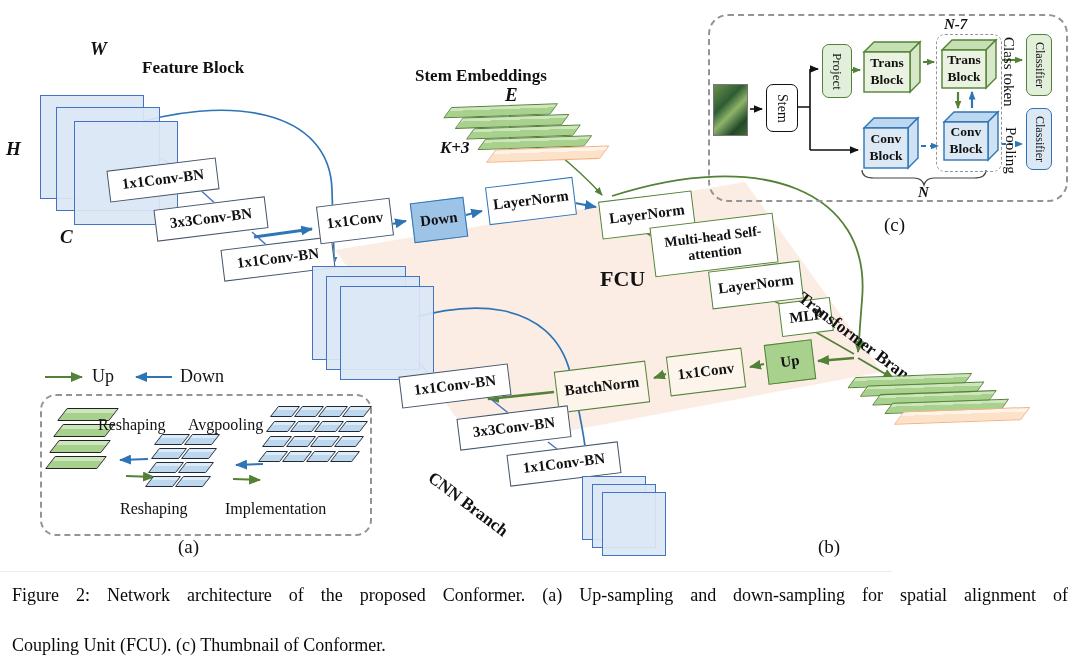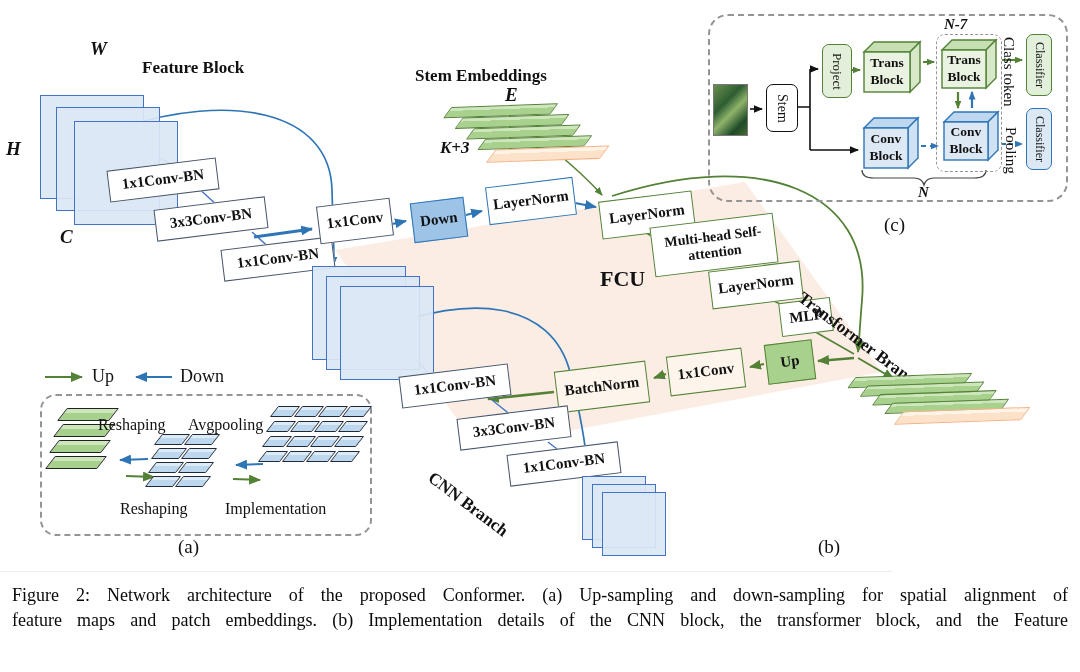--- a/index.html
+++ b/index.html
@@ -266,16 +266,16 @@
 <div class="cubetext" style="left:942px; top:122px; width:48px; height:38px;">Conv Block</div>
 <div class="vtext" style="position:absolute; left:998px; top:22px; width:20px; height:100px; font-size:15px;">Class token</div>
 <div class="vtext" style="position:absolute; left:1000px; top:114px; width:20px; height:72px; font-size:15px;">Pooling</div>
 <div class="rnode vtext" style="left:1026px; top:34px; width:24px; height:60px; background:#e2efda; border:1.8px solid #538135; border-radius:7px; font-size:12px; font-weight:normal;">Classifier</div>
 <div class="rnode vtext" style="left:1026px; top:108px; width:24px; height:60px; background:#dce9f5; border:1.8px solid #2e75b6; border-radius:7px; font-size:12px; font-weight:normal;">Classifier</div>
 <div class="lbl it" style="left:918px; top:184px; font-size:15px;">N</div>
 <div class="lbl" style="left:884px; top:214px; font-size:19px; font-weight:normal;">(c)</div>
 
 <div class="capwrap">
   <div class="caption jst" style="top:11px;">Figure 2: Network architecture of the proposed Conformer. (a) Up-sampling and down-sampling for spatial alignment of</div>
-  <div class="caption jst" style="top:36px;">feature maps and patch embeddings. (b) Implementation details of the CNN block, the transformer block, and the Feature</div>
+  <div class="caption" style="top:61px;">Coupling Unit (FCU). (c) Thumbnail of Conformer.</div>
 </div>
 
 </div>
 
 </body></html>

